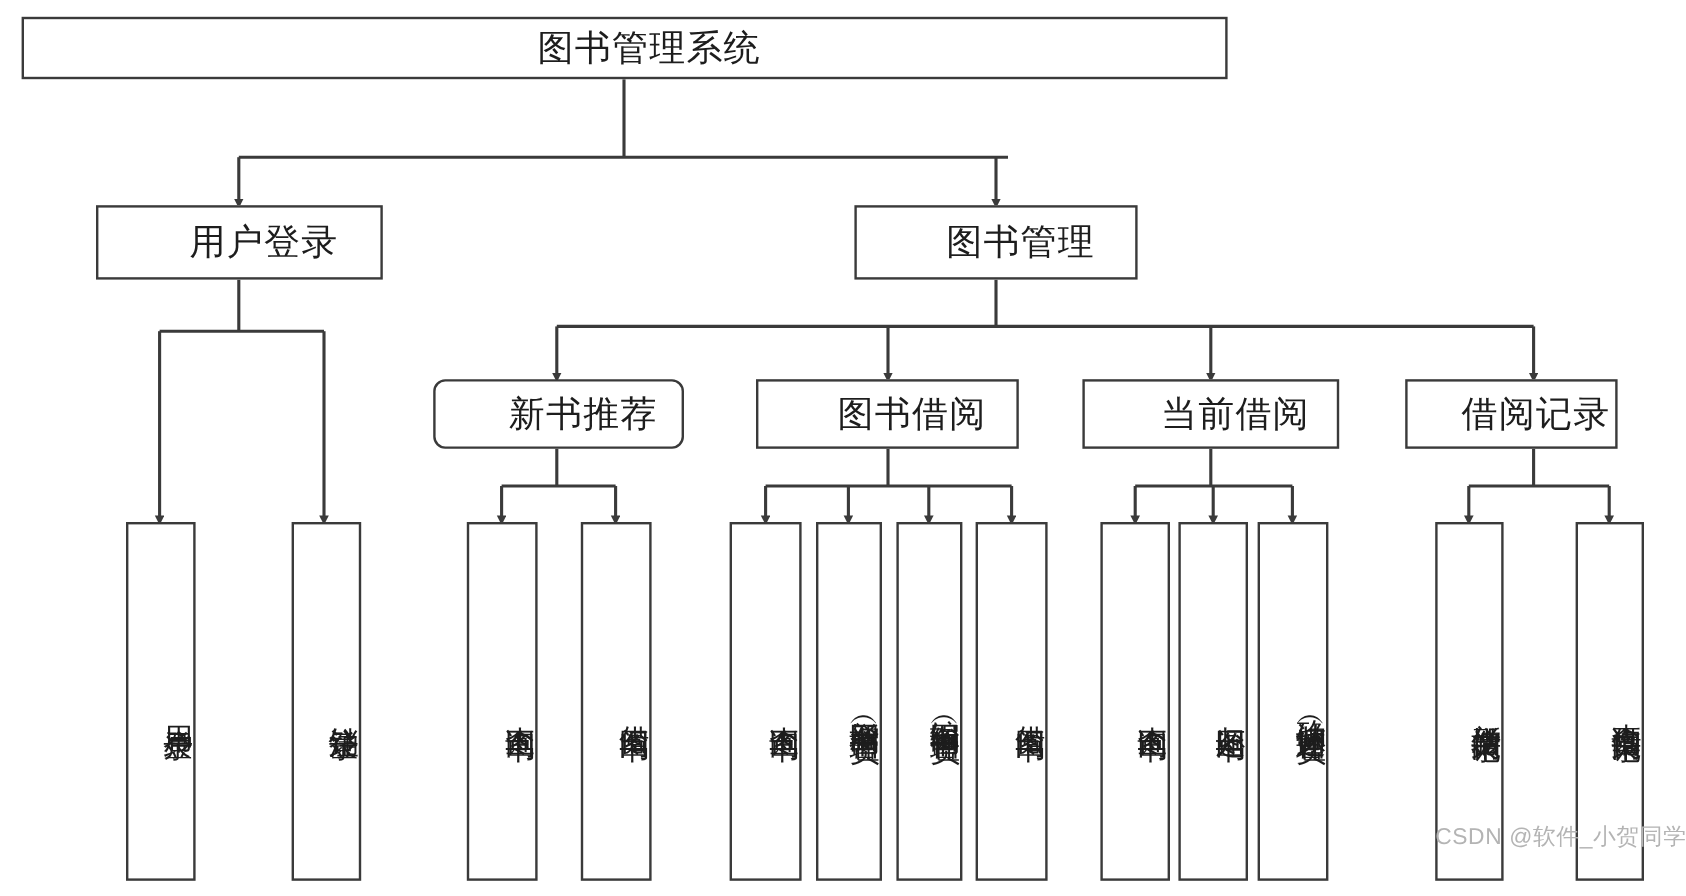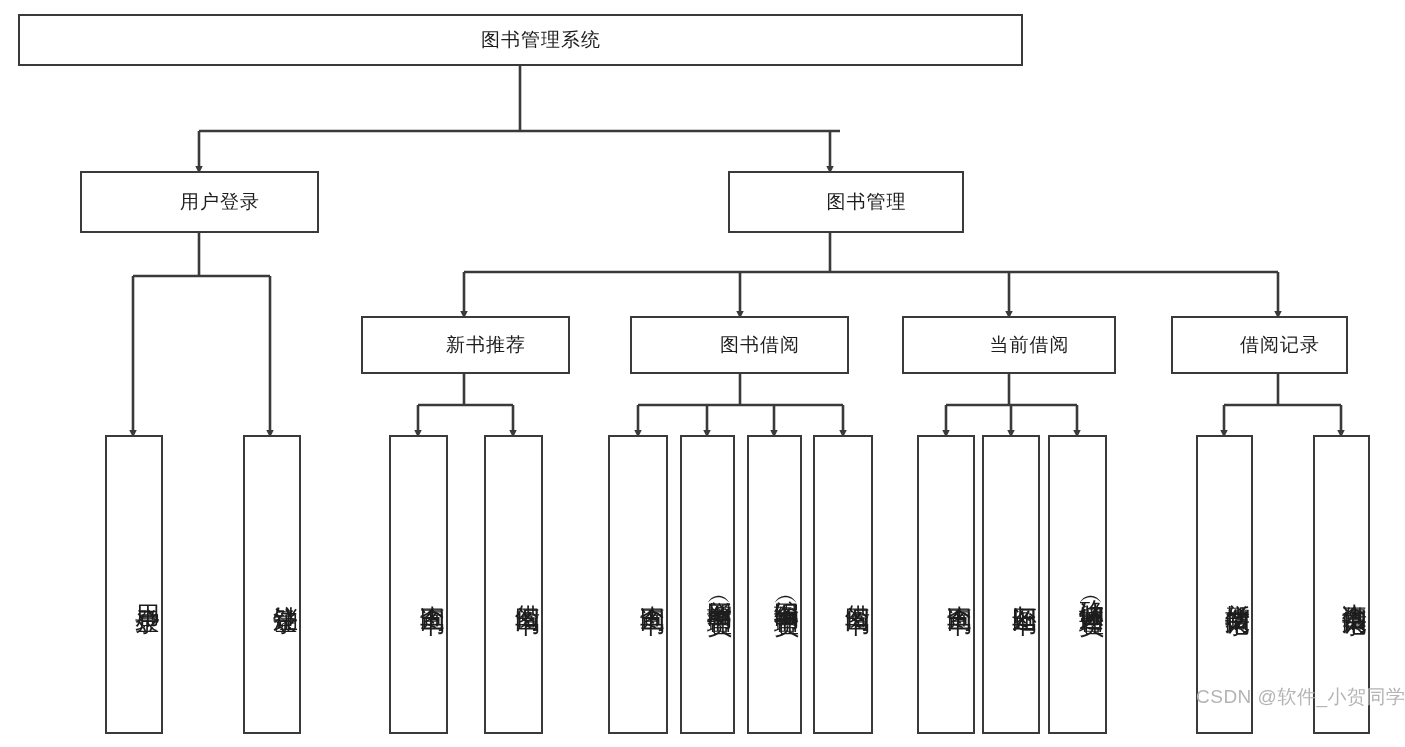--- a/index.html
+++ b/index.html
@@ -29,21 +29,21 @@
     position: absolute;
     box-sizing: border-box;
     background: #ffffff;
     border: 2px solid #3a3a3a;
     display: flex;
     align-items: center;
     justify-content: center;
     color: #1d1d1d;
   }
   .node.horiz {
-    font-size: 19px;
+    font-size: 30px;
     line-height: 1.1;
     letter-spacing: 1px;
     padding-left: 41px;
   }
   .node.vert {
     writing-mode: vertical-rl;
     text-orientation: upright;
     align-items: flex-start;
     justify-content: center;
     padding-top: 8px;
@@ -123,25 +123,25 @@
     </g>
   </svg>
 
   <div class="node horiz" style="left:18px;top:14px;width:1005px;height:52px;">
     <span>图书管理系统</span>
   </div>
 
   <div class="node horiz" style="left:80px;top:171px;width:239px;height:62px;">
     <span>用户登录</span>
   </div>
-  <div class="node horiz" style="left:728px;top:171px;width:236px;height:62px;">
+  <div class="node horiz" style="left:712px;top:171px;width:236px;height:62px;">
     <span>图书管理</span>
   </div>
 
-  <div class="node horiz" style="left:361px;top:316px;width:209px;height:58px;">
+  <div class="node horiz" style="left:361px;top:316px;width:209px;height:58px;border-radius:10px;">
     <span>新书推荐</span>
   </div>
   <div class="node horiz" style="left:902px;top:316px;width:214px;height:58px;">
     <span>当前借阅</span>
   </div>
   <div class="node horiz" style="left:630px;top:316px;width:219px;height:58px;">
     <span>图书借阅</span>
   </div>
   <div class="node horiz" style="left:1171px;top:316px;width:177px;height:58px;">
     <span>借阅记录</span>

